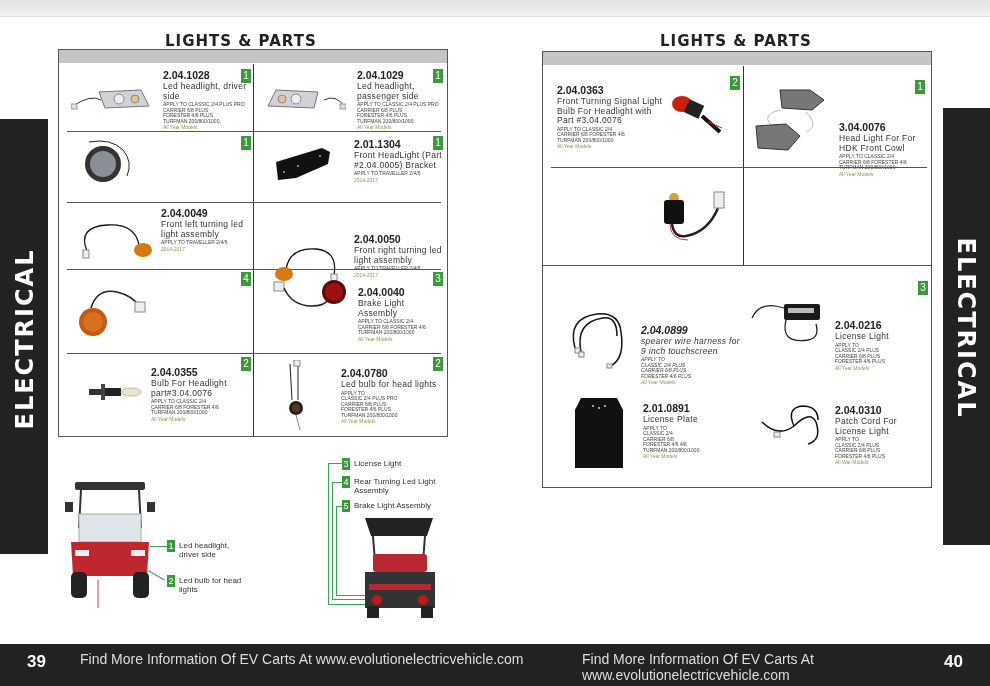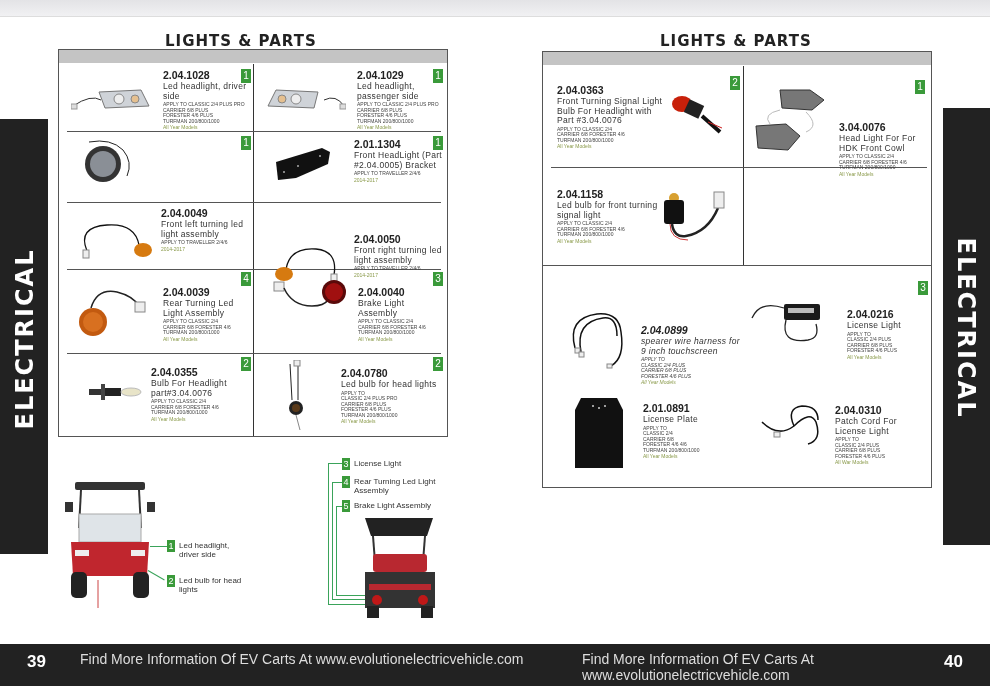--- a/index.html
+++ b/index.html
@@ -137,28 +137,20 @@
   </div>
 
   <div class="cell" style="left:0;top:220px;width:194px;height:83px;">
     <svg style="position:absolute;left:18px;top:14px;" width="76" height="60">
         <path d="M14,24 Q20,4 40,8 Q56,12 62,22" stroke="#222" fill="none" stroke-width="1.5"></path>
         <rect x="58" y="18" width="10" height="10" fill="#eee" stroke="#888"></rect>
         <circle cx="16" cy="38" r="14" fill="#c25a10"></circle>
         <circle cx="16" cy="38" r="10" fill="#d87020"></circle>
       </svg>
     <div class="badge" style="left:182px;top:2px;">4</div>
-    <div class="txt" style="left:104px;top:16px;width:90px;">
-      <div class="code">2.04.0039</div>
-      <div class="name">Rear Turning Led Light Assembly</div>
-      <div class="apply">APPLY TO     CLASSIC 2/4</div>
-      <div class="apply" style="margin-top:0">CARRIER 6/8 FORESTER 4/6</div>
-      <div class="apply" style="margin-top:0">TURFMAN 200/800/1000</div>
-      <div class="years">All Year Models</div>
-    </div>
   </div>
   <div class="cell" style="left:195px;top:220px;width:194px;height:83px;">
     <svg style="position:absolute;left:18px;top:6px;" width="76" height="50">
         <rect x="2" y="6" width="10" height="9" fill="#eee" stroke="#888"></rect>
         <path d="M12,12 Q20,30 40,30 Q52,30 56,24" stroke="#222" fill="none" stroke-width="1.5"></path>
         <circle cx="62" cy="16" r="12" fill="#5a0a0a"></circle>
         <circle cx="62" cy="16" r="9" fill="#a01010"></circle>
       </svg>
     <div class="badge" style="left:179px;top:2px;">3</div>
     <div class="txt" style="left:104px;top:16px;width:90px;">
@@ -311,28 +303,20 @@
   </div>
 
   <div class="cell" style="left:0;top:116px;width:200px;height:97px;">
     <svg style="position:absolute;left:115px;top:16px;" width="80" height="70">
         <circle cx="16" cy="14" r="5" fill="#d8a030"></circle>
         <rect x="6" y="16" width="20" height="24" fill="#111" rx="3"></rect>
         <path d="M14,40 Q16,54 28,52 Q50,48 60,24" stroke="#222" fill="none" stroke-width="2.5"></path>
         <rect x="56" y="8" width="10" height="16" fill="#eee" stroke="#888"></rect>
         <path d="M12,40 Q12,56 30,56" stroke="#c33" fill="none"></path>
       </svg>
-    <div class="txt" style="left:14px;top:20px;width:105px;">
-      <div class="code">2.04.1158</div>
-      <div class="name">Led bulb for front turning signal light</div>
-      <div class="apply">APPLY TO     CLASSIC 2/4</div>
-      <div class="apply" style="margin-top:0">CARRIER 6/8 FORESTER 4/6</div>
-      <div class="apply" style="margin-top:0">TURFMAN 200/800/1000</div>
-      <div class="years">All Year Models</div>
-    </div>
   </div>
   <div class="cell" style="left:201px;top:116px;width:187px;height:97px;"></div>
 
   <div class="badge" style="left:375px;top:229px;">3</div>
 
   <div class="cell" style="left:0;top:242px;width:200px;height:100px;font-style:italic;">
     <svg style="position:absolute;left:24px;top:14px;" width="60" height="70">
         <path d="M8,40 Q0,10 30,6 Q52,4 54,24" stroke="#111" fill="none" stroke-width="1.5"></path>
         <path d="M14,44 Q8,14 36,10 Q50,8 50,28" stroke="#111" fill="none" stroke-width="1.5"></path>
         <path d="M54,24 Q58,50 44,58" stroke="#111" fill="none" stroke-width="1.5"></path>
@@ -350,21 +334,21 @@
       <div class="years">All Year Models</div>
     </div>
   </div>
   <div class="cell" style="left:201px;top:226px;width:187px;height:100px;">
     <svg style="position:absolute;left:6px;top:20px;" width="80" height="60">
         <path d="M2,20 Q10,2 34,10" stroke="#222" fill="none" stroke-width="1.3"></path>
         <rect x="34" y="6" width="36" height="16" fill="#1a1a1a" rx="2"></rect>
         <rect x="38" y="10" width="26" height="5" fill="#bbb"></rect>
         <path d="M36,22 Q30,46 58,42 Q70,40 66,26" stroke="#222" fill="none" stroke-width="1.3"></path>
       </svg>
-    <div class="txt" style="left:91px;top:30px;width:92px;margin-left:12px;">
+    <div class="txt" style="left:91px;top:41px;width:92px;">
       <div class="code">2.04.0216</div>
       <div class="name">License Light</div>
       <div class="apply">APPLY TO</div>
       <div class="apply" style="margin-top:0">CLASSIC 2/4  PLUS</div>
       <div class="apply" style="margin-top:0">CARRIER 6/8 PLUS</div>
       <div class="apply" style="margin-top:0">FORESTER 4/6 PLUS</div>
       <div class="years">All Year Models</div>
     </div>
   </div>
 

